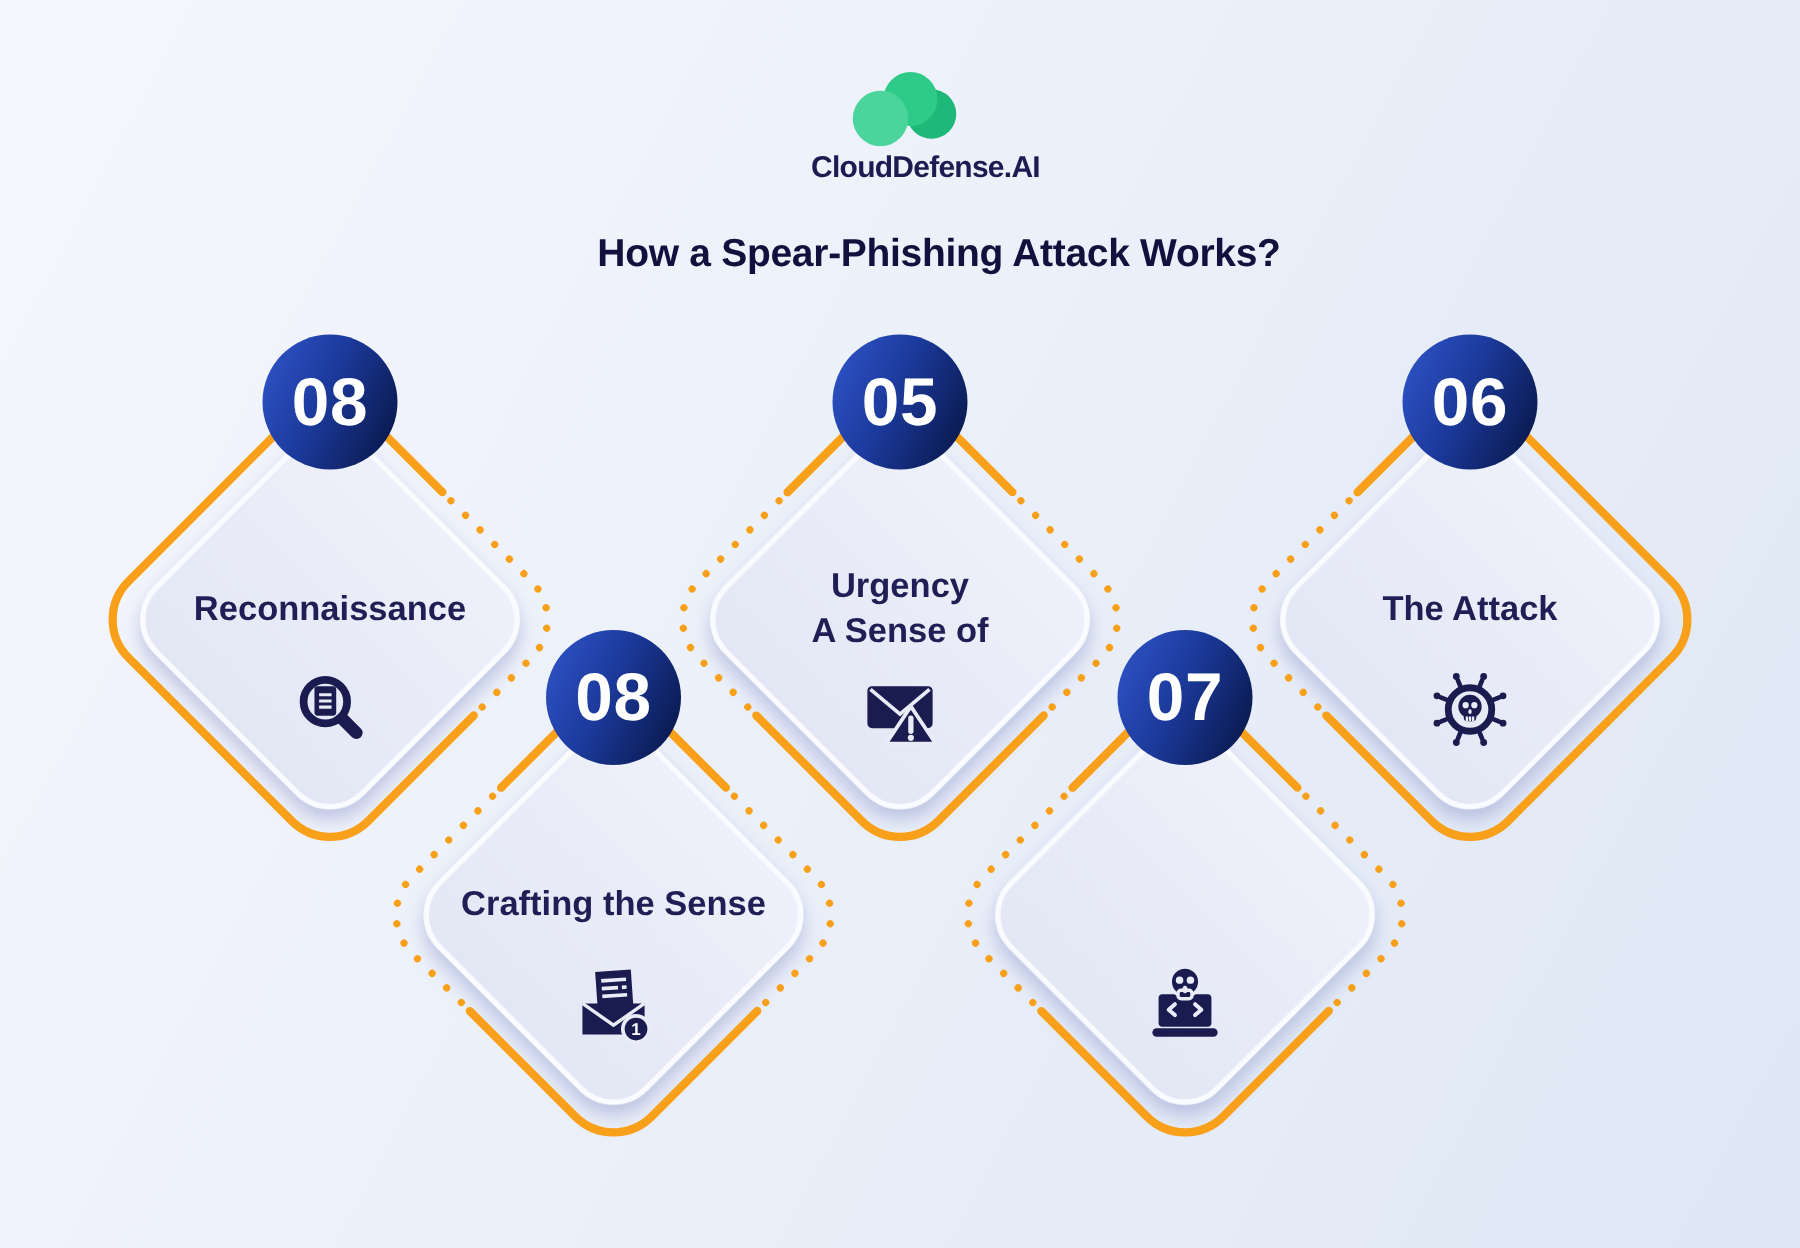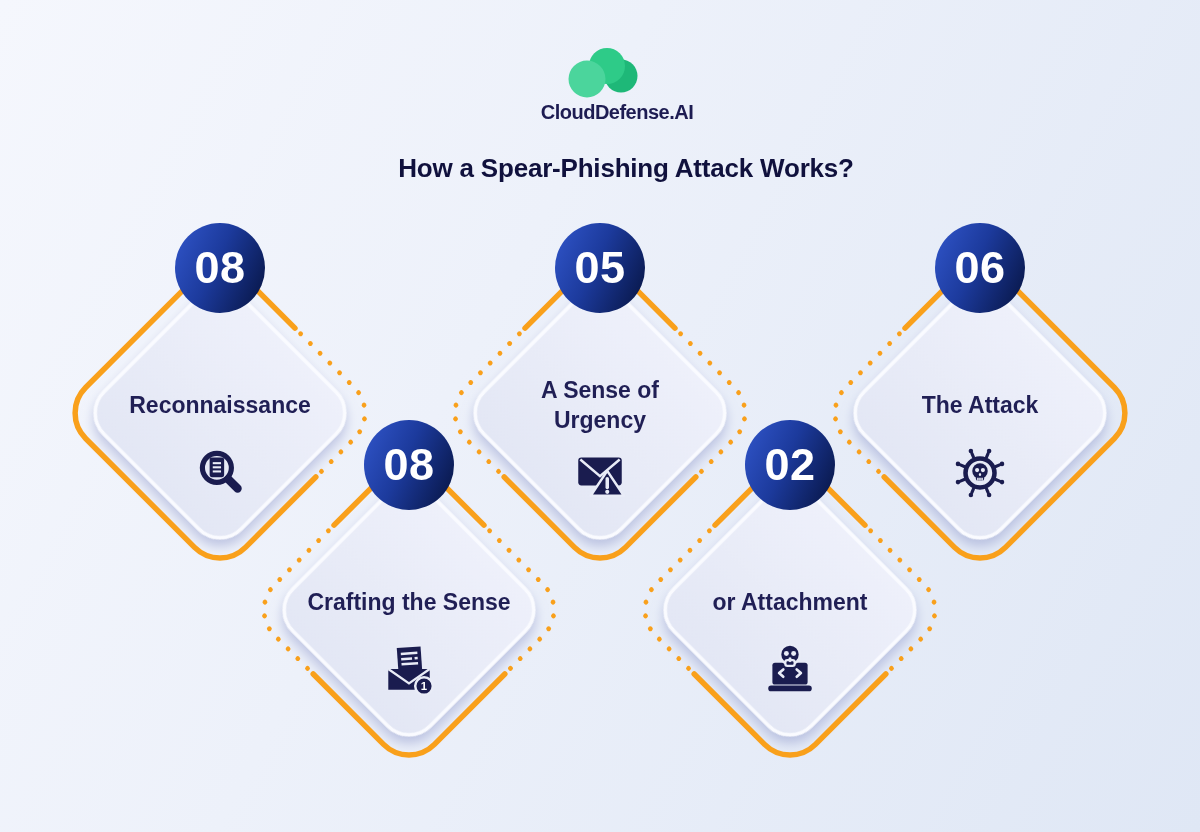--- a/index.html
+++ b/index.html
@@ -239,36 +239,35 @@
       <path d="M8,27 L48,27 L48,47 L8,47 Z" fill="#1a1c4f"></path>
       <path d="M8,27 L28,41 L48,27" fill="none" stroke="#e9ecf7" stroke-width="2.2"></path>
       <circle cx="42.5" cy="43.5" r="8.5" fill="#1a1c4f" stroke="#e9ecf7" stroke-width="2.4"></circle>
       <text x="42.5" y="47.5" text-anchor="middle" font-family="Liberation Sans, DejaVu Sans, sans-serif" font-size="11" font-weight="bold" fill="#ffffff">1</text>
     </svg>
   </div>
 
   <div class="step s2">
     <div class="badge">05</div>
     <div class="label">
+      <div class="label-line">Urgency</div>
       <div class="label-line">A Sense of</div>
-      <div class="label-line">Urgency</div>
     </div>
     <svg class="step-icon" viewBox="0 0 56 56">
       <rect x="7" y="13" width="42" height="27" rx="3" fill="#1a1c4f"></rect>
       <path d="M9,15 L28,31 L47,15" fill="none" stroke="#e9ecf7" stroke-width="2.4"></path>
       <path d="M35,26 L51,50 L19,50 Z" fill="#1a1c4f" stroke="#e9ecf7" stroke-width="2.4" stroke-linejoin="round"></path>
       <line x1="35" y1="33.5" x2="35" y2="42" stroke="#e9ecf7" stroke-width="3.4" stroke-linecap="round"></line>
       <circle cx="35" cy="46.2" r="2" fill="#e9ecf7"></circle>
     </svg>
   </div>
 
   <div class="step s3">
-    <div class="badge">02</div>
-    <div class="label">
-      <div class="label-line">or Attachment</div>
+    <div class="badge">07</div>
+    <div class="label">
     </div>
     <svg class="step-icon" viewBox="0 0 56 56">
       <rect x="11" y="21" width="34" height="21" rx="2.5" fill="#1a1c4f"></rect>
       <g stroke="#e9ecf7" stroke-width="2.6" fill="none" stroke-linecap="round" stroke-linejoin="round">
         <polyline points="21.5,27.5 17.5,31 21.5,34.5"></polyline>
         <polyline points="34.5,27.5 38.5,31 34.5,34.5"></polyline>
       </g>
       <g stroke="#e9ecf7" stroke-width="2.2">
         <circle cx="28" cy="13" r="9.5" fill="#1a1c4f"></circle>
         <rect x="23.5" y="18.5" width="9" height="5.5" rx="2" fill="#1a1c4f"></rect>

